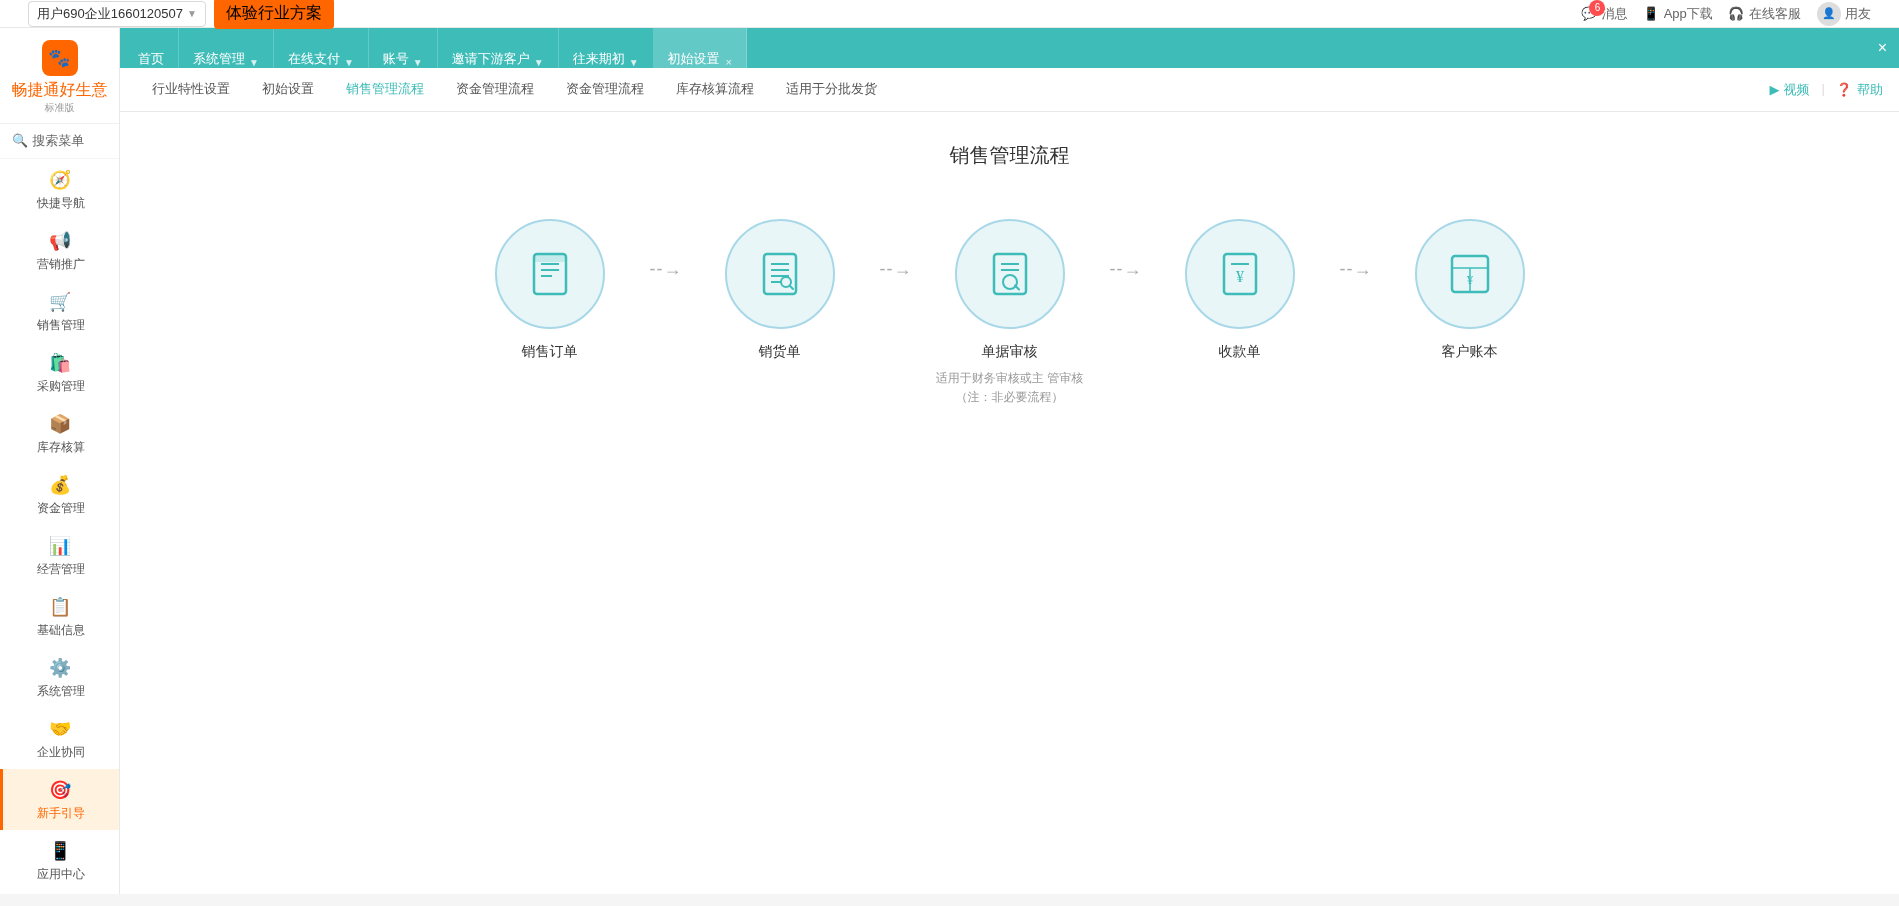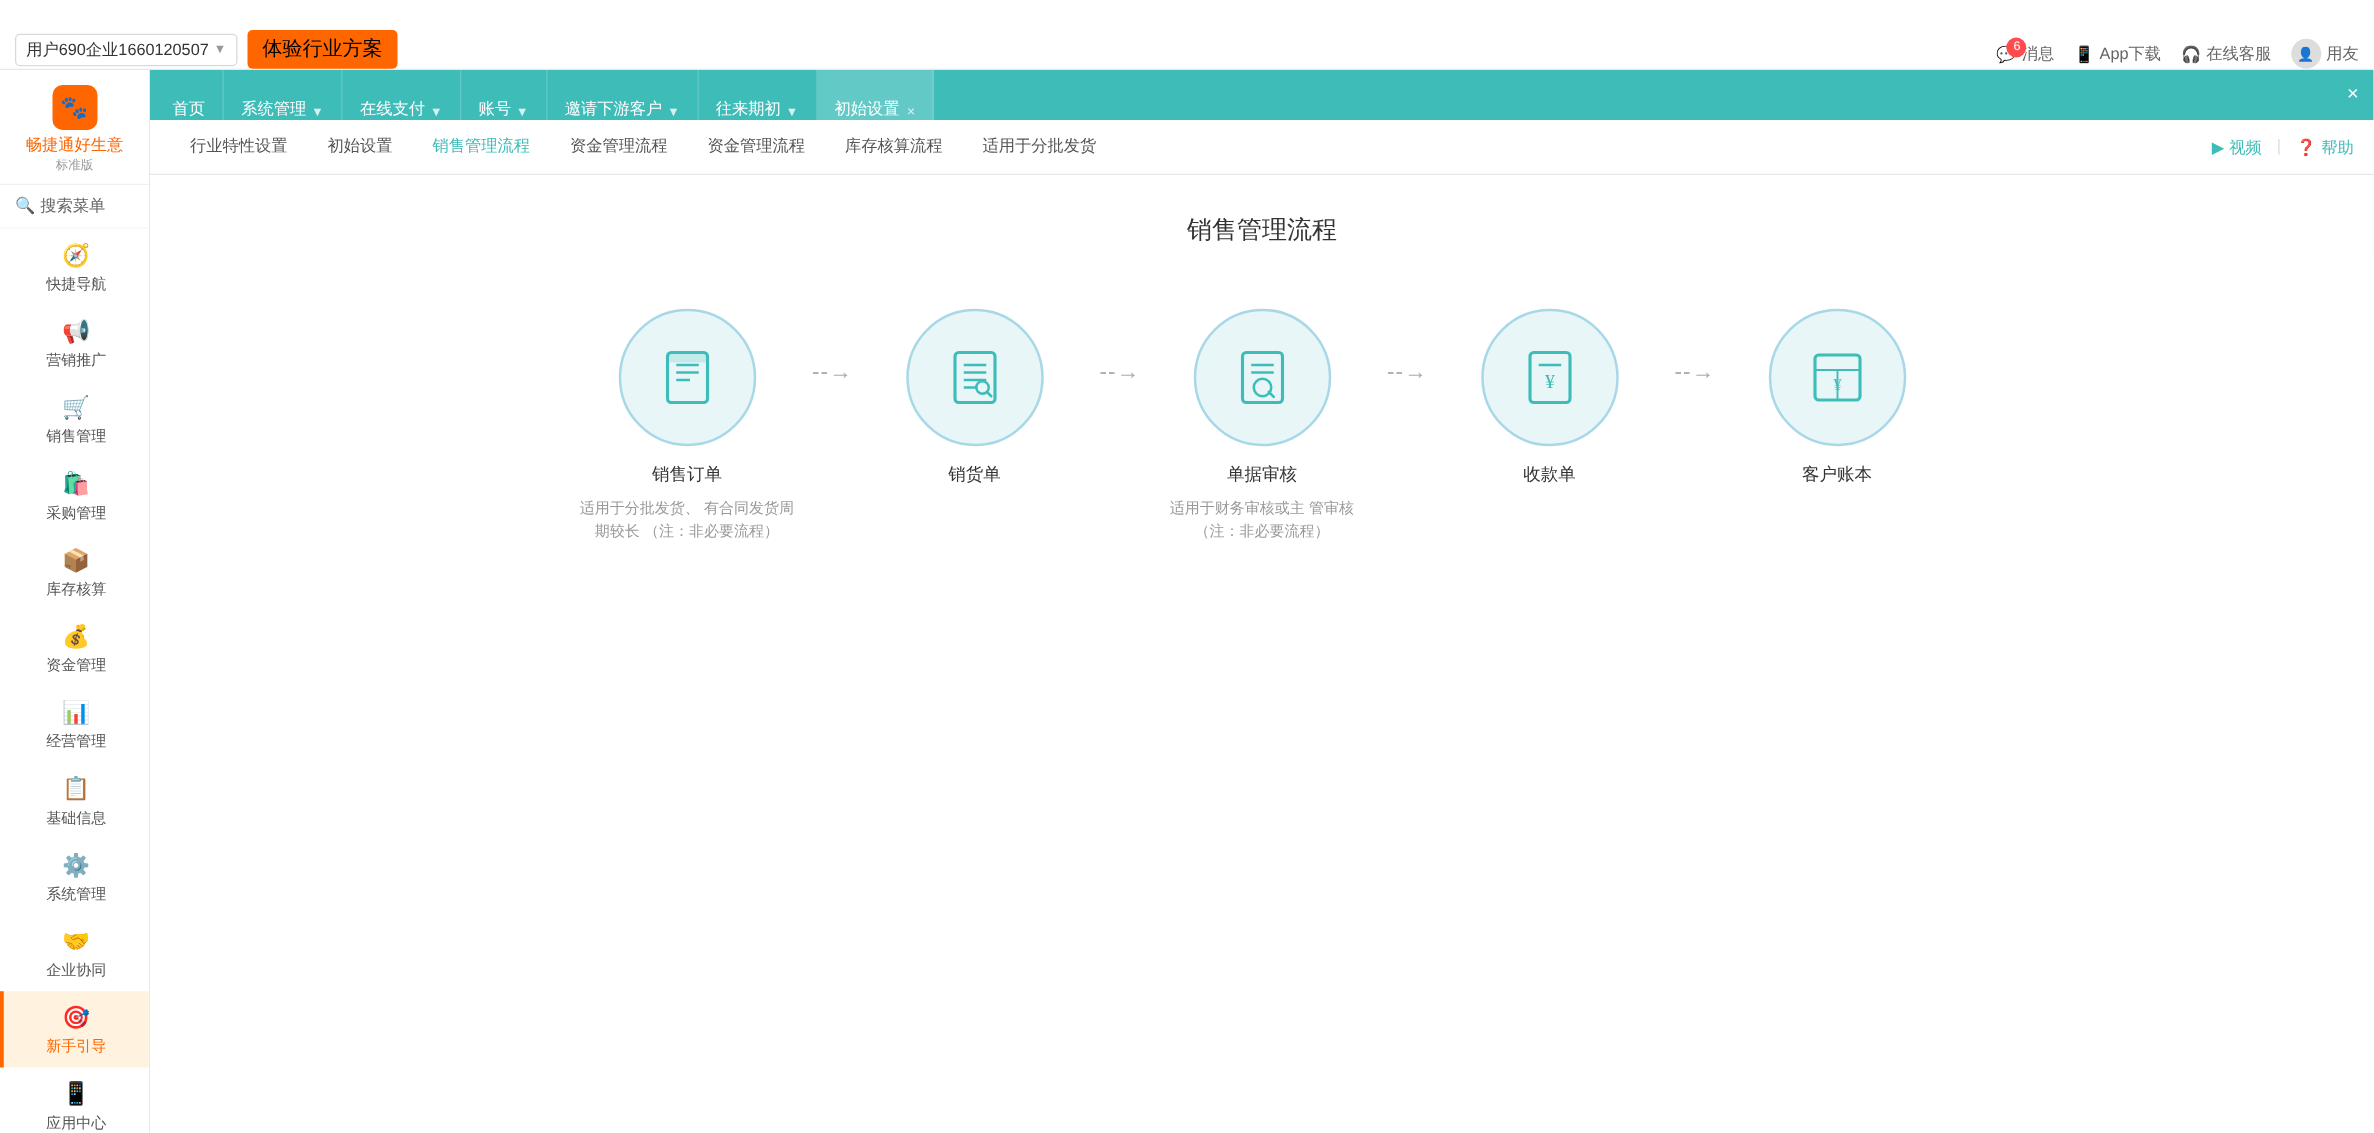--- a/index.html
+++ b/index.html
@@ -1,25 +1,25 @@
 <!DOCTYPE html>
 <html><head>
   <meta charset="utf-8">
   <style>
     * { box-sizing: border-box; margin: 0; padding: 0; }
     body { font-family: 'Microsoft YaHei', Arial, sans-serif; font-size: 13px; background: #f5f5f5; color: #333; height: 906px; overflow: hidden; }
 
     
     .top-bar {
-      height: 56px;
+      height: 28px;
       background: #fff;
       display: flex;
-      align-items: flex-end;
+      align-items: center;
       justify-content: space-between;
-      padding: 0 12px;
+      padding: 0 28px;
       border-bottom: 1px solid #e8e8e8;
       z-index: 100;
       position: relative;
     }
     .top-bar-left {
       display: flex;
       align-items: center;
       gap: 8px;
     }
     .top-bar-selector {
@@ -102,21 +102,21 @@
       padding: 12px 0 8px;
       border-bottom: 1px solid #f0f0f0;
     }
     .logo-icon {
       width: 36px; height: 36px;
       background: #ff6600;
       border-radius: 8px;
       display: flex; align-items: center; justify-content: center;
       color: #fff; font-size: 18px; margin-bottom: 4px;
     }
-    .logo-text { font-size: 13px; color: #ff6600; text-align: right; line-height: 1.3; }
+    .logo-text { font-size: 16px; color: #ff6600; text-align: right; line-height: 1.3; }
     .logo-sub { font-size: 10px; color: #999; }
 
     .sidebar-search {
       display: flex;
       align-items: center;
       gap: 4px;
       padding: 8px 12px;
       color: #666;
       cursor: pointer;
       font-size: 13px;
@@ -463,23 +463,20 @@
             <div class="flow-circle">
               <svg viewBox="0 0 52 52" fill="none" xmlns="http://www.w3.org/2000/svg">
     <rect x="10" y="6" width="32" height="40" rx="3" stroke="#3dbcb8" stroke-width="2.5" fill="none"></rect>
     <line x1="17" y1="16" x2="35" y2="16" stroke="#3dbcb8" stroke-width="2"></line>
     <line x1="17" y1="22" x2="35" y2="22" stroke="#3dbcb8" stroke-width="2"></line>
     <line x1="17" y1="28" x2="28" y2="28" stroke="#3dbcb8" stroke-width="2"></line>
     <rect x="10" y="6" width="32" height="8" rx="3" fill="#3dbcb8" opacity="0.2"></rect>
   </svg>
             </div>
             <div class="flow-step-title">销售订单</div>
-            <div class="flow-step-desc">适用于分批发货、
-有合同发货周期较长
-（注：非必要流程）</div>
           </div>
           <div class="flow-arrow">
             <div class="arrow-dashed">
               <span>- - →</span>
             </div>
           </div>
           <div class="flow-step">
             <div class="flow-circle">
               <svg viewBox="0 0 52 52" fill="none" xmlns="http://www.w3.org/2000/svg">
     <rect x="10" y="6" width="32" height="40" rx="3" stroke="#3dbcb8" stroke-width="2.5" fill="none"></rect>

